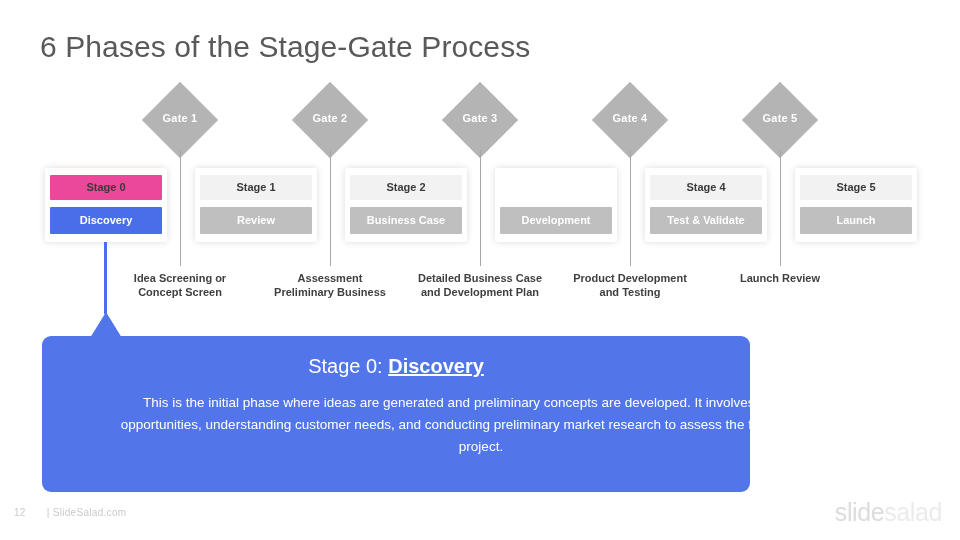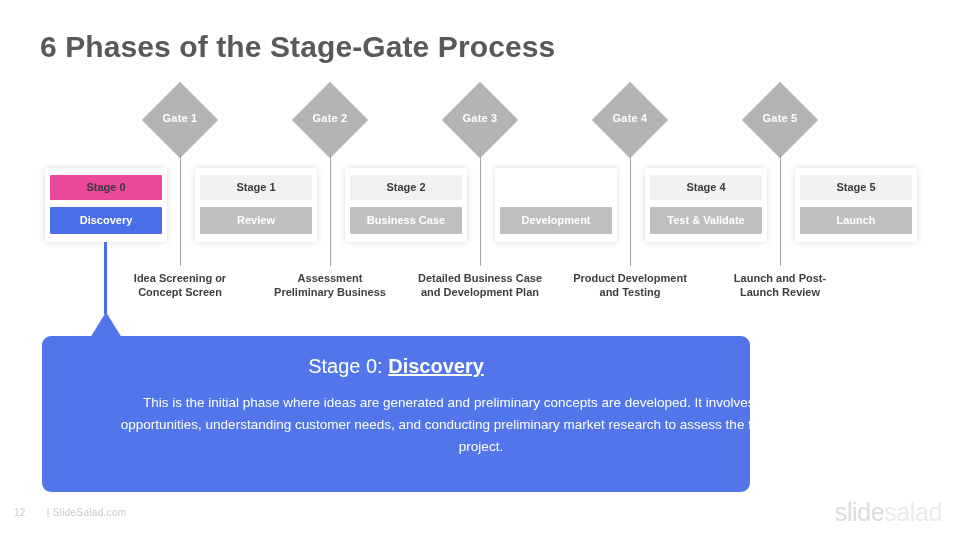--- a/index.html
+++ b/index.html
@@ -19,21 +19,21 @@
     overflow: hidden;
   }
 
   
   #slide-title {
     position: absolute;
     left: 40px;
     top: 30px;
     width: 820px;
     font-size: 30px;
-    font-weight: 700;
+    font-weight: 400;
     color: #595959;
     letter-spacing: 0.1px;
     white-space: nowrap;
   }
 
   
   .gate {
     position: absolute;
     width: 76px;
     height: 76px;
@@ -276,21 +276,20 @@
   </div>
   <div class="caption" style="left:395px">
     <div>Detailed Business Case</div>
     <div>and Development Plan</div>
   </div>
   <div class="caption" style="left:545px">
     <div>Product Development</div>
     <div>and Testing</div>
   </div>
   <div class="caption" style="left:695px">
-    <div>Launch and Post-</div>
     <div>Launch Review</div>
   </div>
 
   <div id="desc-panel">
     <div id="desc-title"><span>Stage 0: </span><span class="emph">Discovery</span></div>
     <div id="desc-body">This is the initial phase where ideas are generated and preliminary concepts are developed. It involves identifying opportunities, understanding customer needs, and conducting preliminary market research to assess the feasibility of the project.</div>
   </div>
 
   <div id="footer-left"><span class="pg">12</span><span>| SlideSalad.com</span></div>
   <div id="logo"><span class="logo-a">slide</span><span class="logo-b">salad</span></div>

